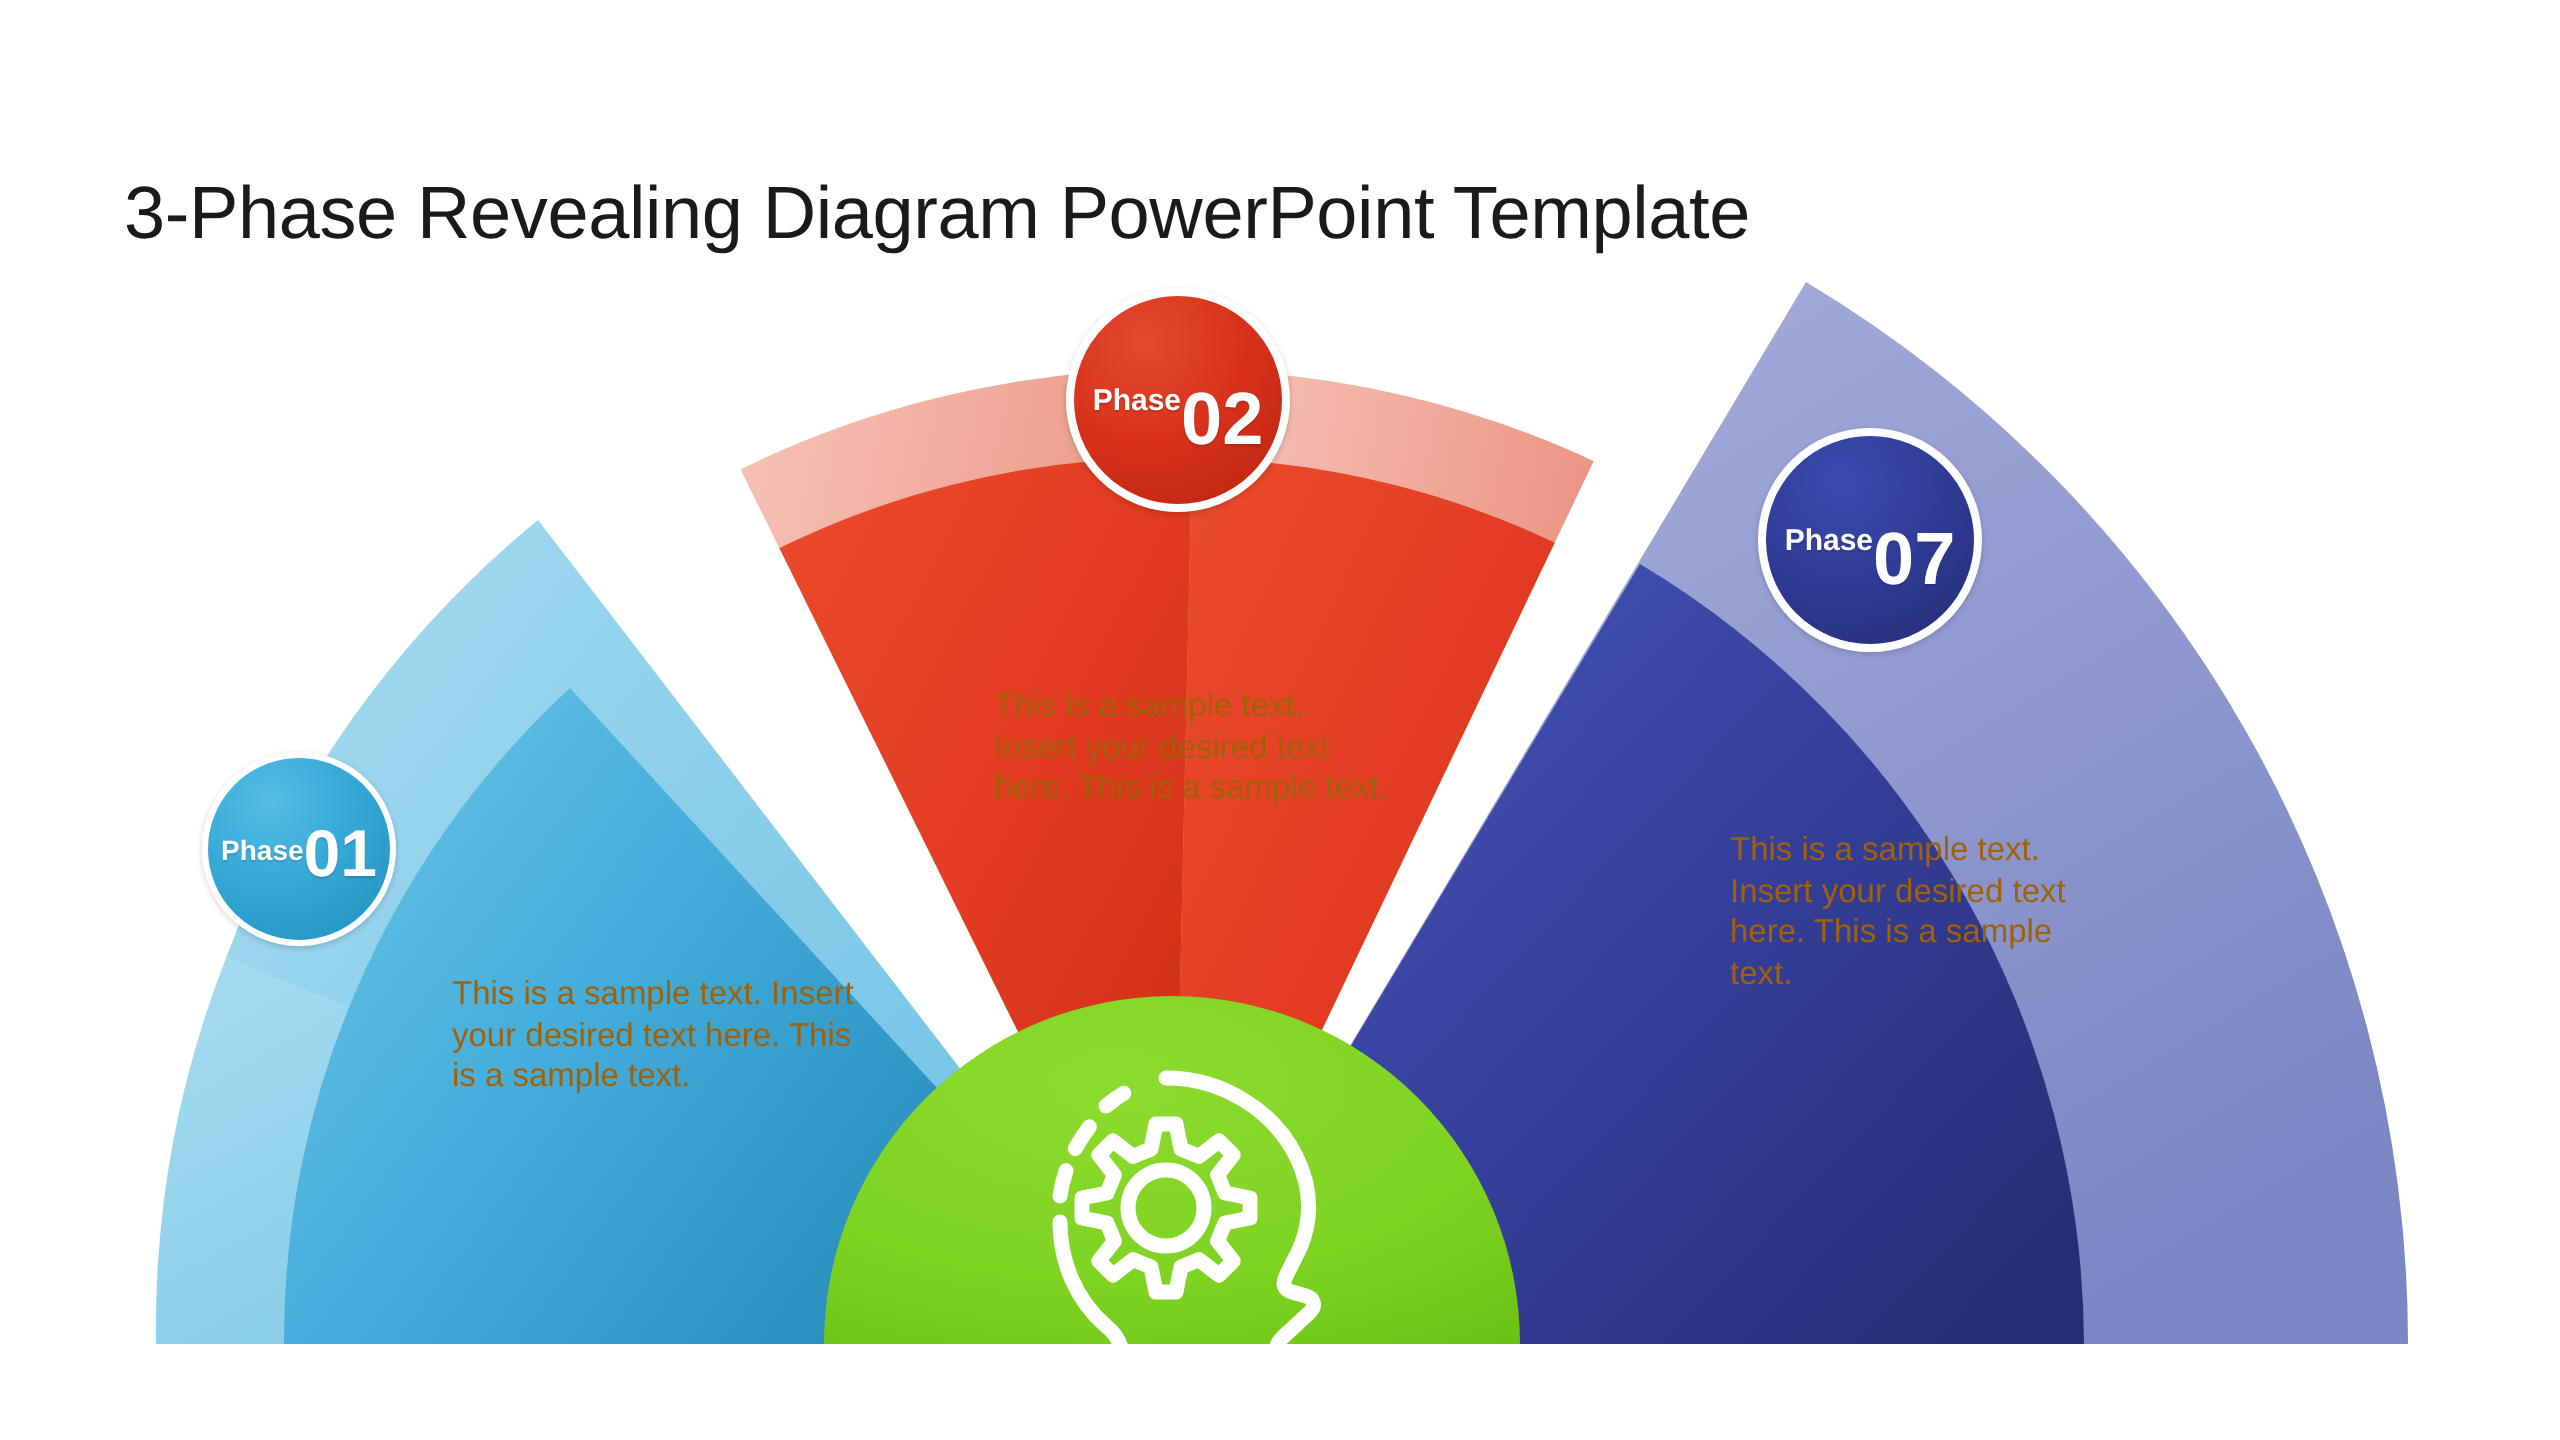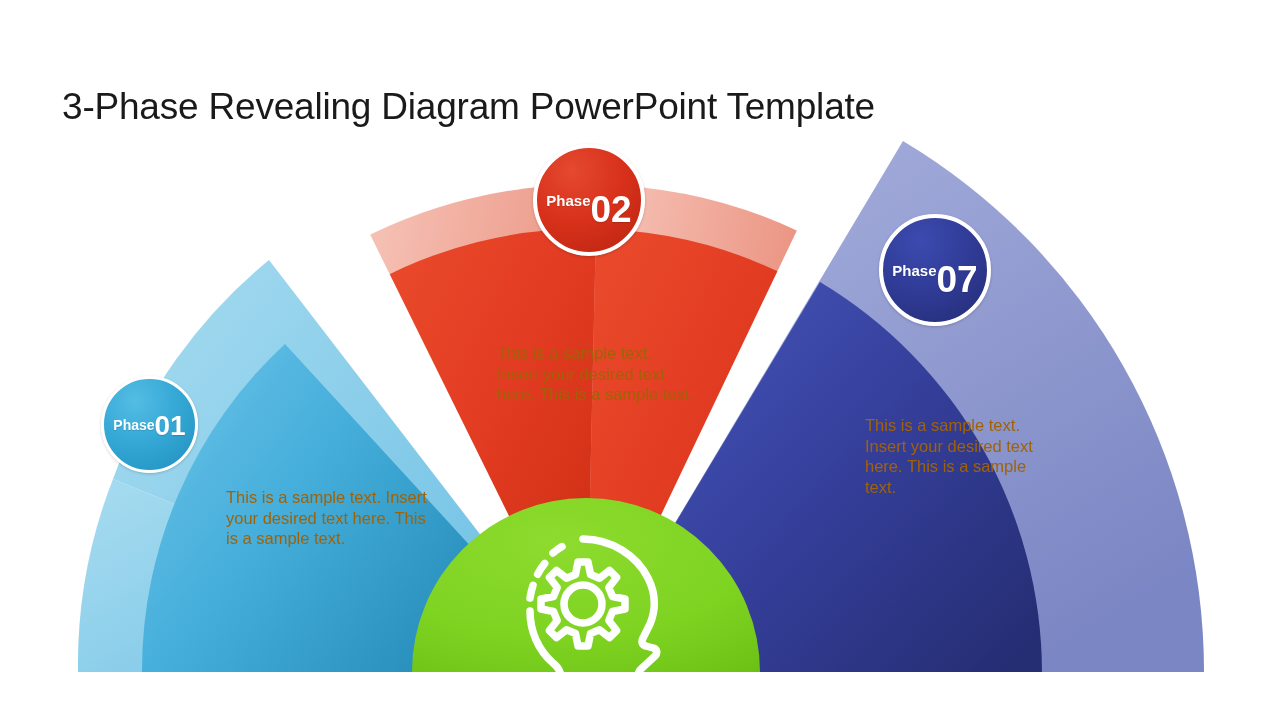--- a/index.html
+++ b/index.html
@@ -52,21 +52,21 @@
     background:radial-gradient(circle at 34% 22%, #e4492f 0%, #d8311b 48%, #b9240f 100%);
     border:4px solid #ffffff;
     box-shadow:0 1px 3px rgba(0,0,0,.18);
   }
   #phase-badge-3{
     left:879px;top:214px;width:112px;height:112px;
     background:radial-gradient(circle at 36% 22%, #3c4bb0 0%, #2f3a94 52%, #242c73 100%);
     border:4px solid #ffffff;
     box-shadow:0 1px 3px rgba(0,0,0,.18);
   }
-  #phase-badge-1 .p-num{font-size:28px;margin-top:3px;}
+  #phase-badge-1 .p-num{font-size:33px;margin-top:3px;}
   #phase-badge-1 .p-label{font-size:14px;}
 </style>
 </head>
 <body>
 
 <div id="page-title">3-Phase Revealing Diagram PowerPoint Template</div>
 
 <div id="diagram-wrap">
 
   <svg class="fan" viewBox="0 0 1280 720">

